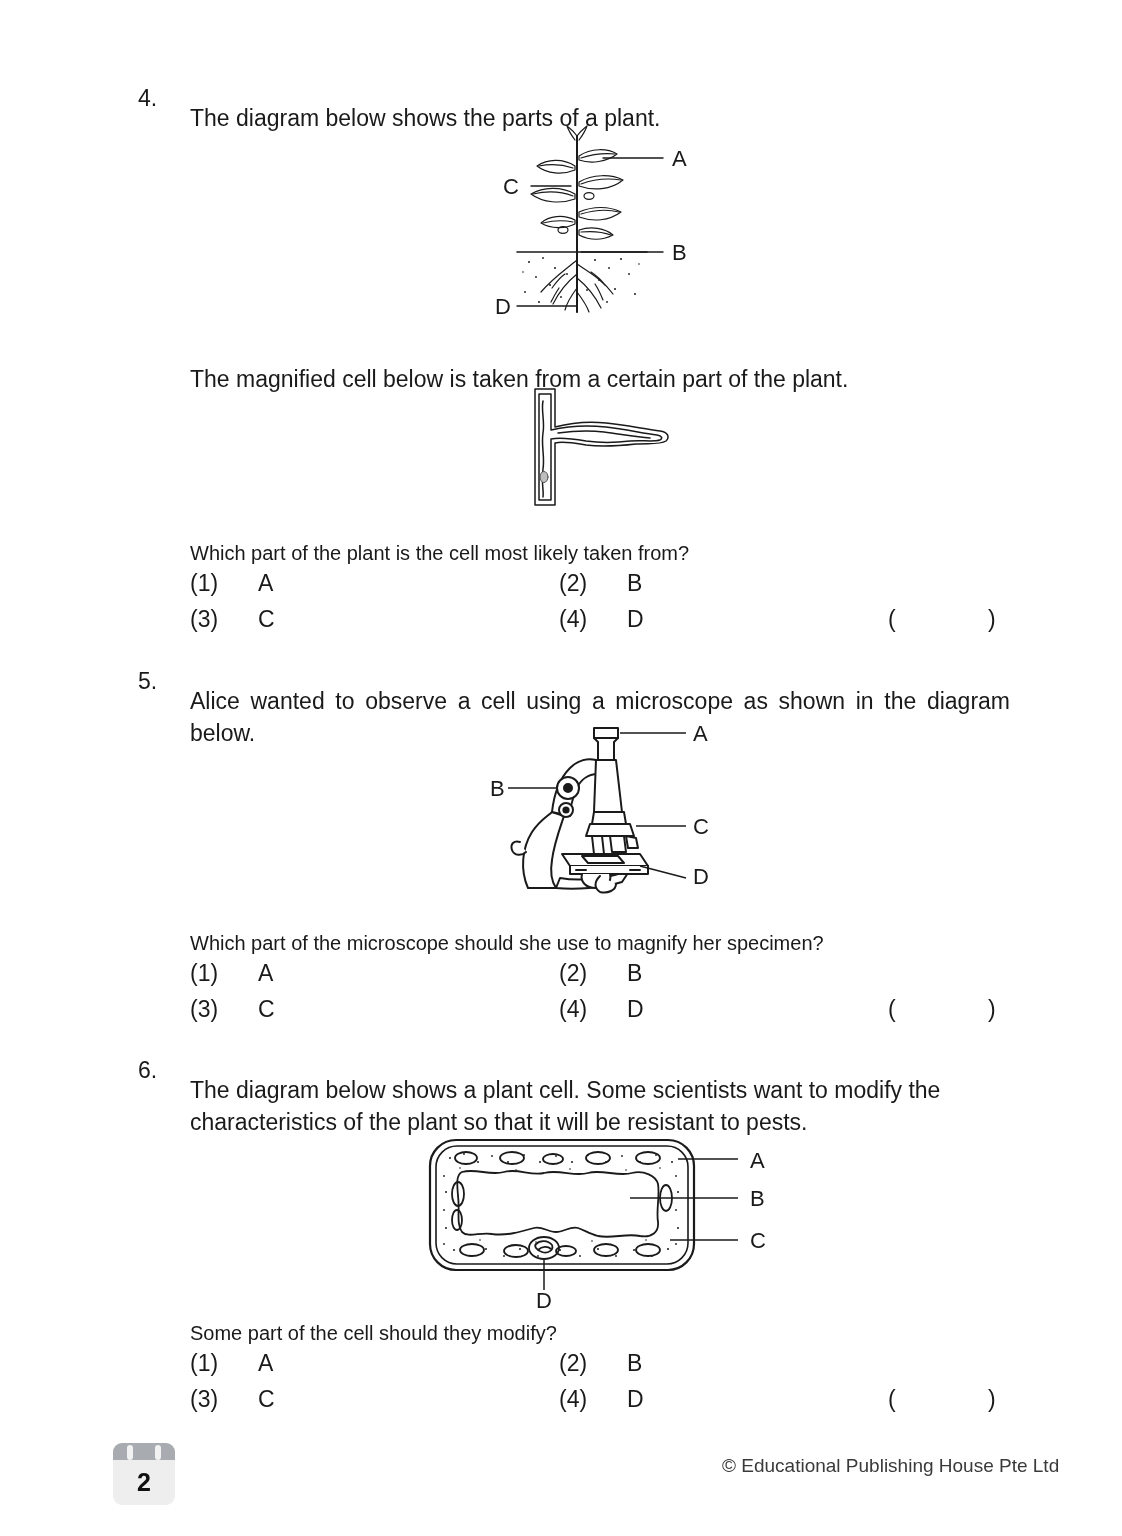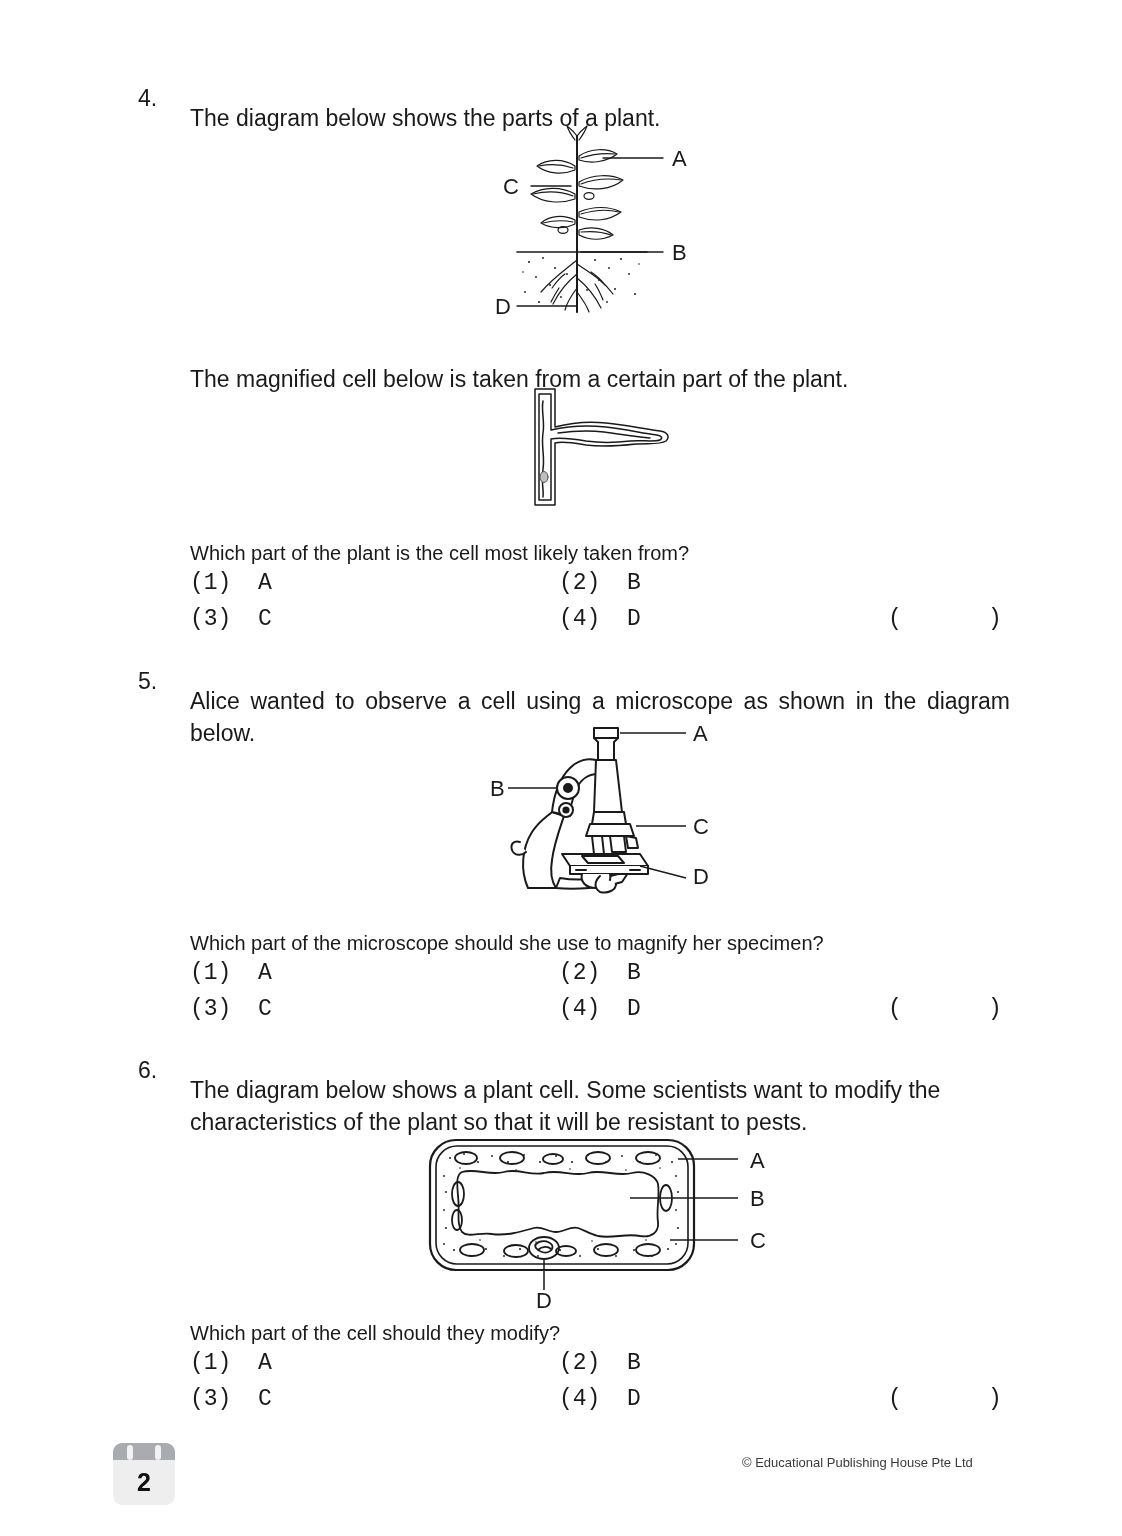--- a/index.html
+++ b/index.html
@@ -31,21 +31,21 @@
     width: 820px;
     font-size: 23px;
     line-height: 32px;
     margin-top: 20px;
   }
   .q-body.justify { text-align: justify; text-align-last: left; }
   .para { font-size: 20px; line-height: 32px; }
 
   
   .options { position: absolute; left: 190px; width: 830px; font-size: 23px; }
-  .opt-row { position: relative; height: 36px; font-family: Liberation Mono, monospace; }
+  .opt-row { position: relative; height: 36px; }
   .opt { position: absolute; white-space: nowrap; }
   .opt .tag { display: inline-block; width: 68px; }
   .opt.col1 { left: 0; }
   .opt.col2 { left: 369px; }
   .bracket-l { position: absolute; left: 698px; }
   .bracket-r { position: absolute; left: 798px; }
 
   
   .figure { position: absolute; }
   .fig-label {
@@ -76,24 +76,23 @@
   .page-badge .ring.r2 { left: 42px; }
   .page-badge .num {
     position: absolute; top: 17px; left: 0; right: 0; bottom: 0;
     display: flex; align-items: center; justify-content: center;
     font-size: 25px; font-weight: bold; color: #111;
   }
   .copyright {
     position: absolute;
     left: 722px;
     top: 1455px;
-    font-size: 13px;
+    font-size: 19px;
     color: #3a3a3a;
     white-space: nowrap;
-    margin-left: 20px;
   }
 </style>
 </head>
 <body>
 
 <div class="page">
 
   <div class="question" style="top:82px;">
     <div class="q-num">4.</div>
     <div class="q-body">The diagram below shows the parts of a plant.</div>
@@ -412,21 +411,21 @@
         <path d="M250 108 L318 108"></path>
         <path d="M124 128 L124 158"></path>
       </g>
     </svg>
     <div class="fig-label" style="left:330px; top:18px;">A</div>
     <div class="fig-label" style="left:330px; top:56px;">B</div>
     <div class="fig-label" style="left:330px; top:98px;">C</div>
     <div class="fig-label" style="left:116px; top:158px;">D</div>
   </div>
 
-  <div class="para" style="position:absolute; left:190px; top:1317px;">Which part of the cell should they modify?</div>
+  <div class="para" style="position:absolute; left:190px; top:1317px;">Some part of the cell should they modify?</div>
   <div class="options" style="top:1350px;">
     <div class="opt-row">
       <div class="opt col1">
         <span class="tag">(1)</span><span>A</span>
       </div>
       <div class="opt col2">
         <span class="tag">(2)</span><span>B</span>
       </div>
     </div>
     <div class="opt-row">

